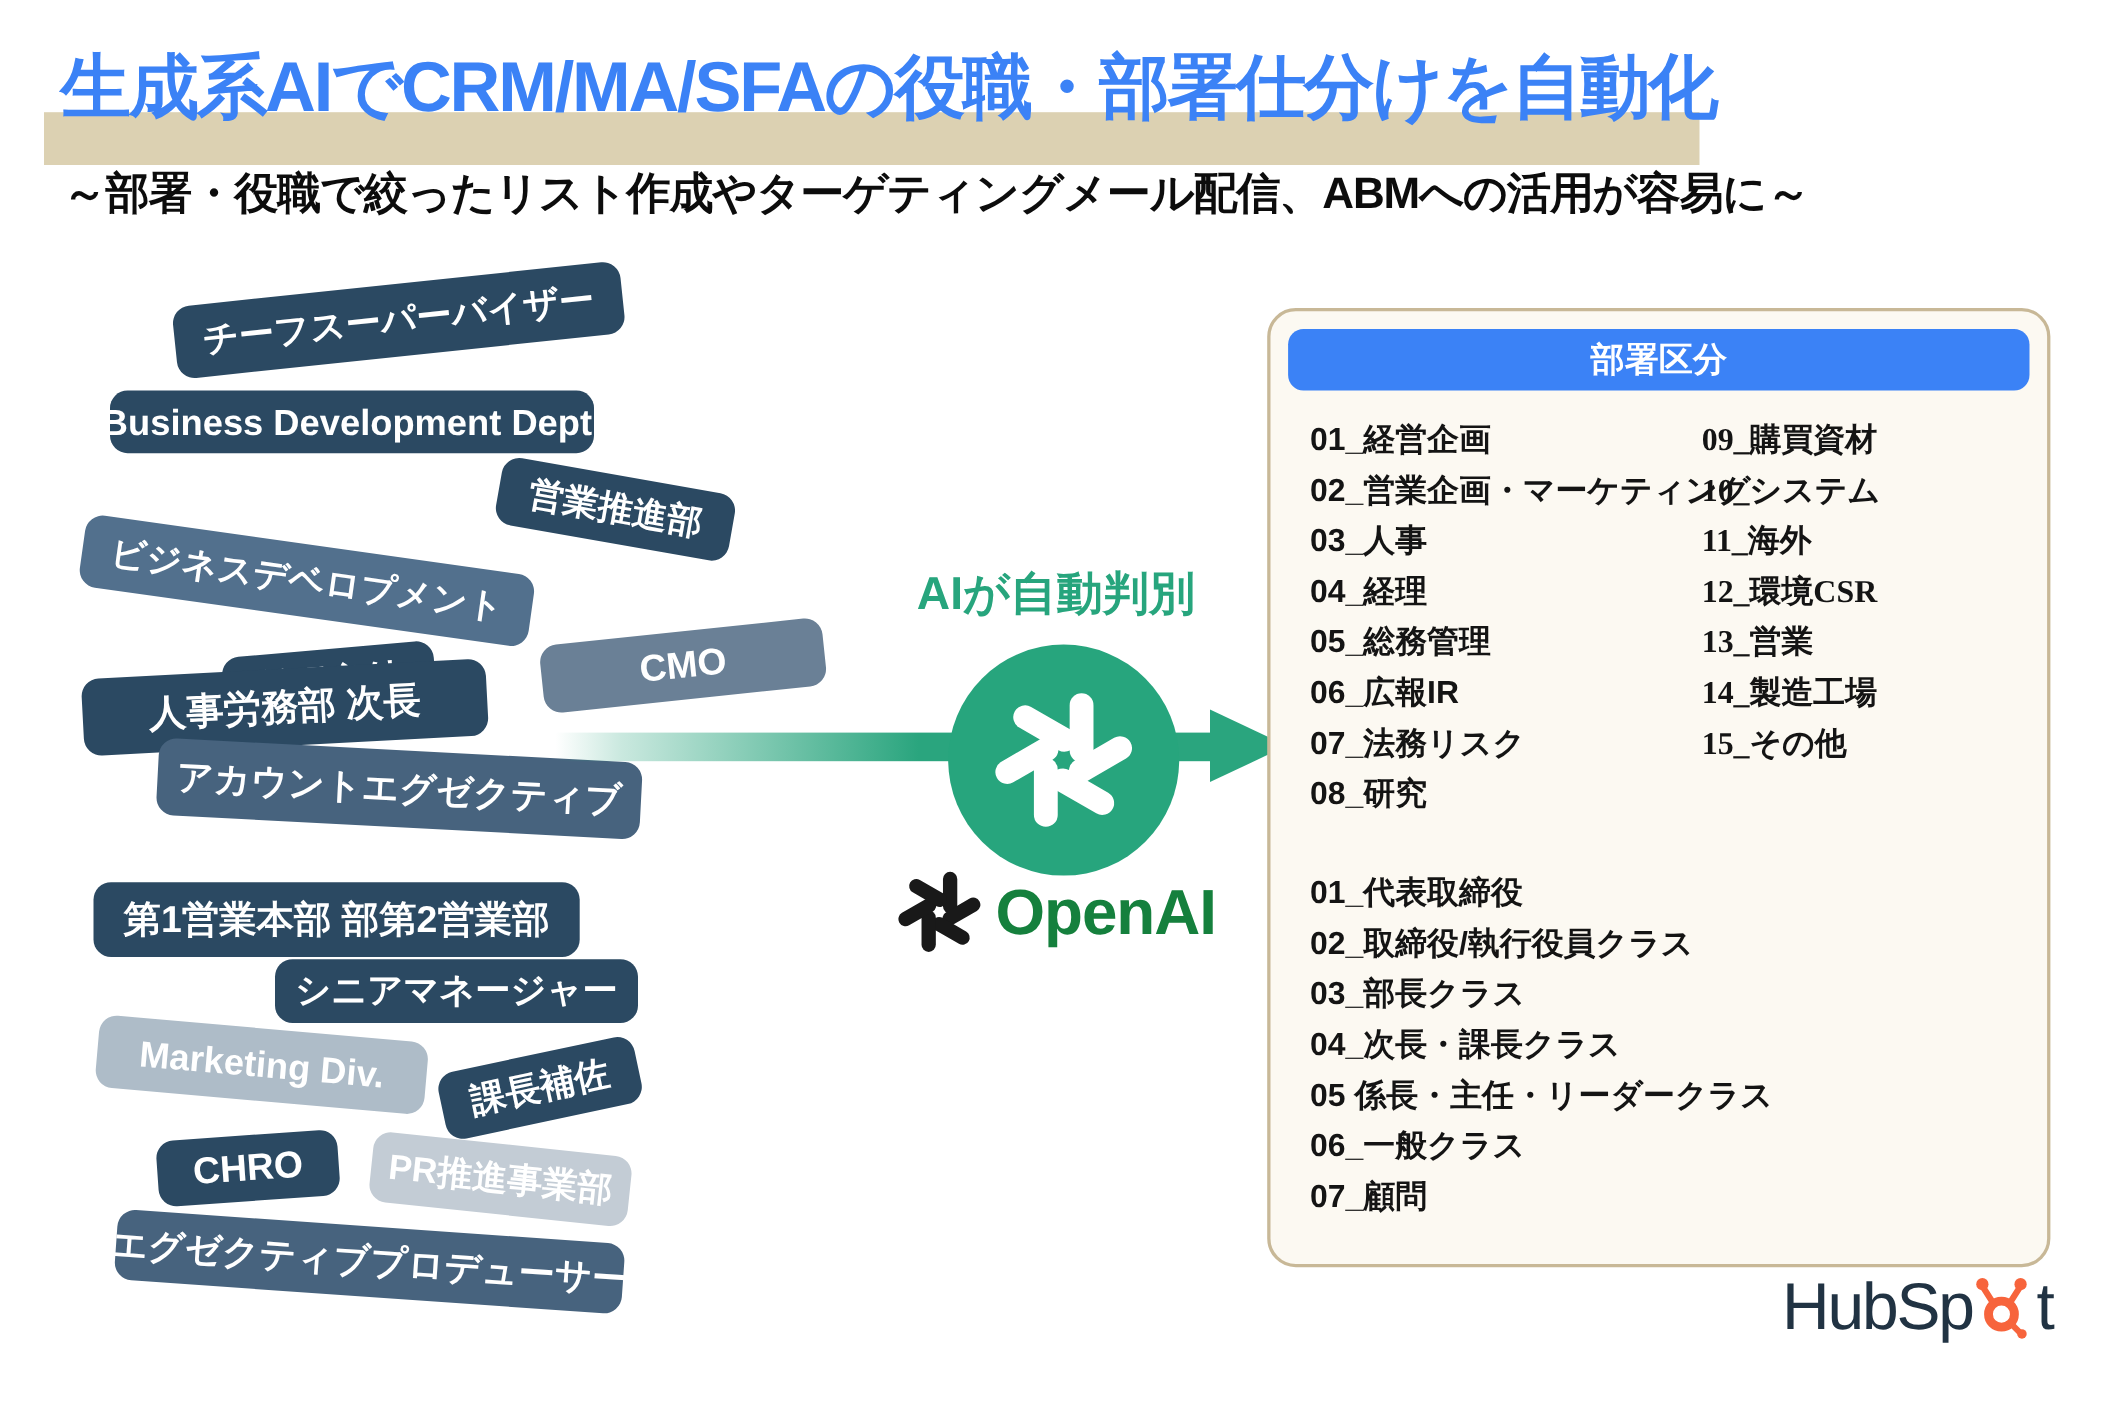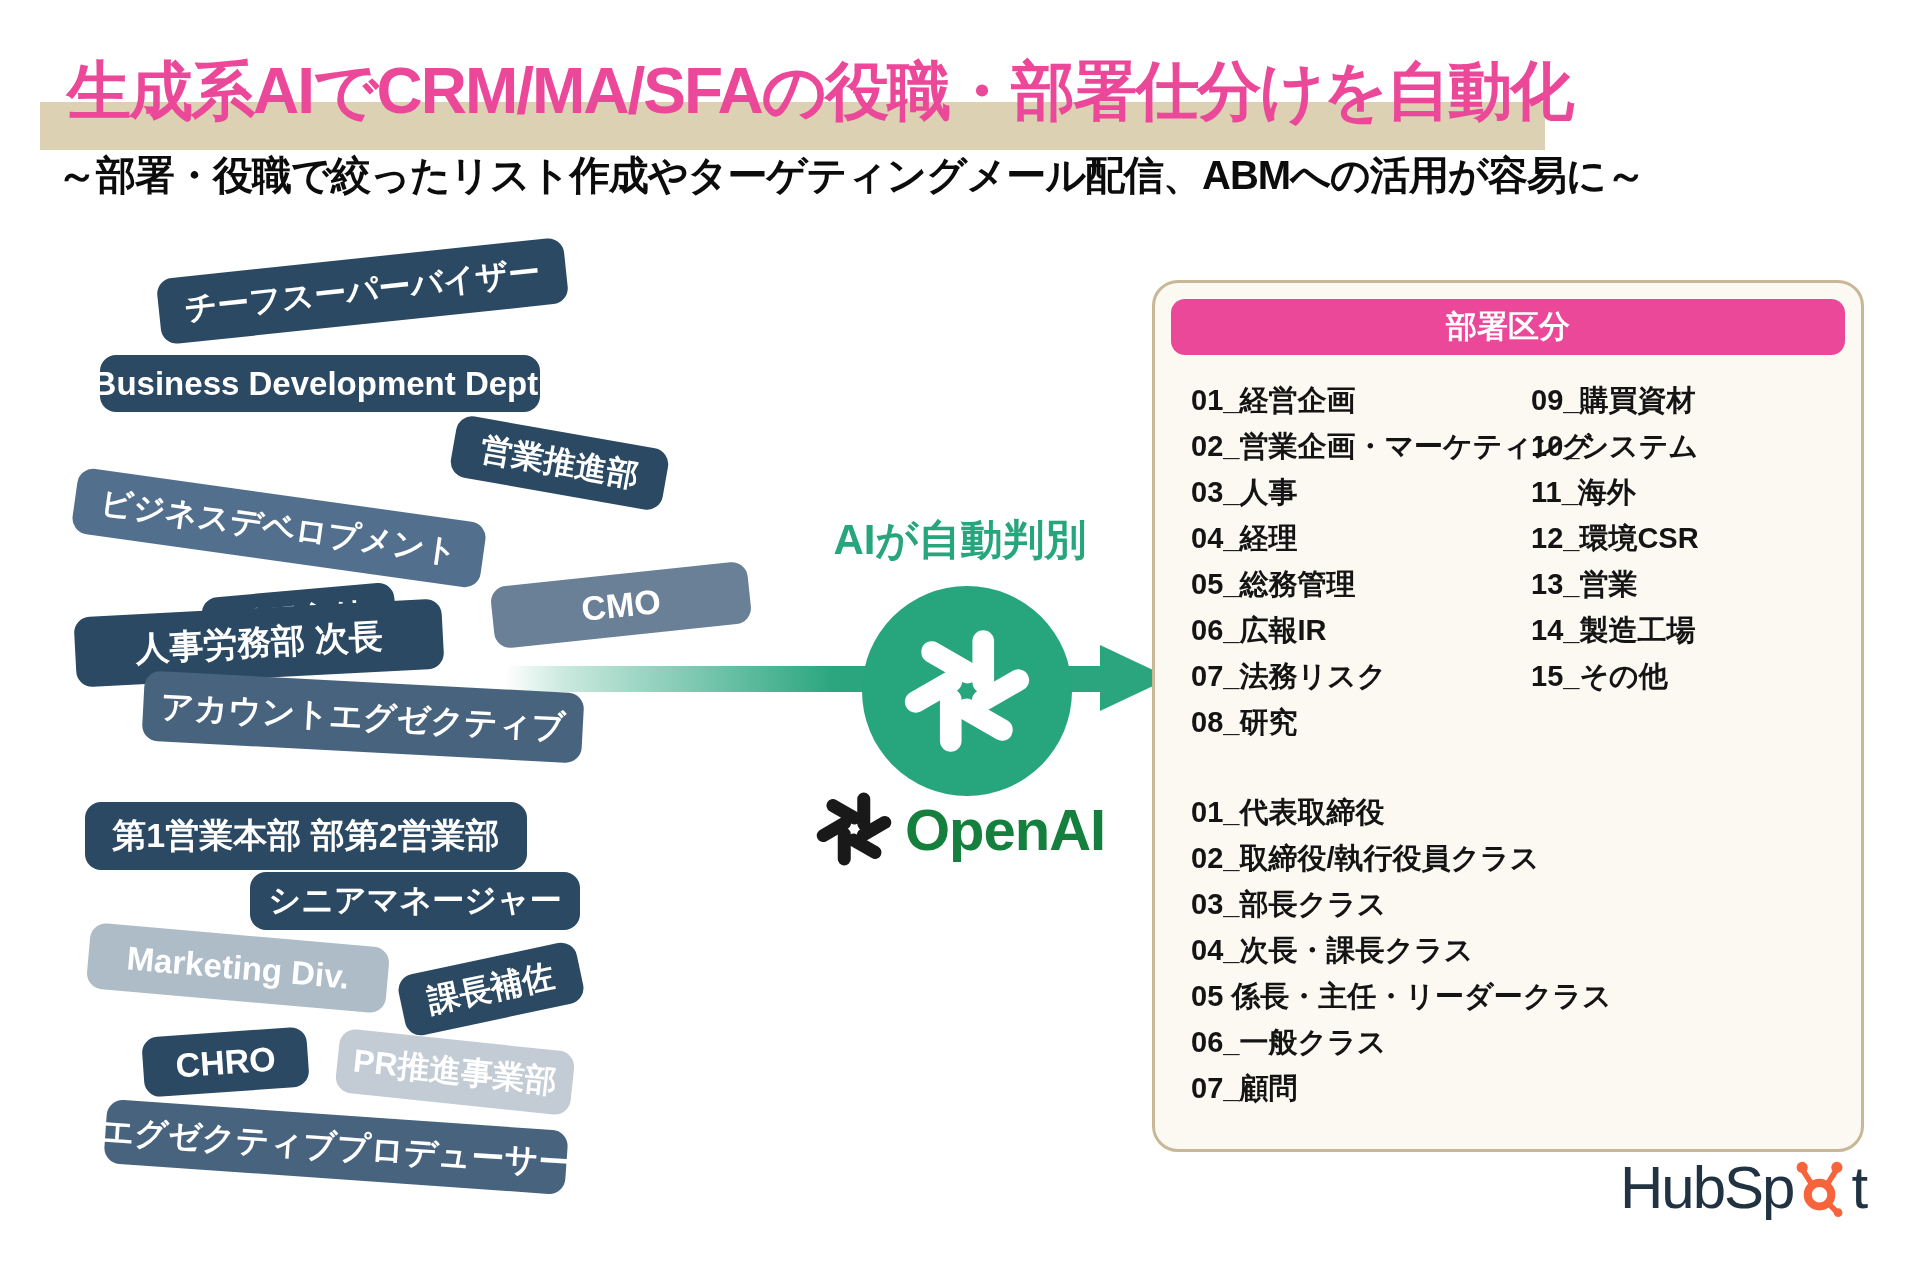--- a/index.html
+++ b/index.html
@@ -6,22 +6,22 @@
   .stage{
     position:relative;width:1920px;height:1280px;background:#ffffff;overflow:hidden;
     font-family:"Liberation Sans","DejaVu Sans",sans-serif;
   }
   
   .title-highlight{
     position:absolute;left:40px;top:102px;width:1505px;height:48px;
     background:#dcd1b2;z-index:0;
   }
   .main-title{
-    position:absolute;left:55px;top:36px;margin:12px;z-index:1;
-    font-size:64px;font-weight:900;letter-spacing:-2px;color:#ec4899;white-space:nowrap;
+    position:absolute;left:55px;top:36px;margin:0;z-index:1;
+    font-size:64px;font-weight:900;letter-spacing:-2px;color:#3b82f6;white-space:nowrap;
   }
   .sub-title{
     position:absolute;left:57px;top:148px;margin:0;z-index:1;
     font-size:40px;font-weight:900;letter-spacing:-1px;color:#0c0c0c;white-space:nowrap;
   }
   
   .tag{
     position:absolute;display:flex;align-items:center;justify-content:center;
     border-radius:16px;color:#ffffff;font-weight:800;white-space:nowrap;
     box-sizing:border-box;z-index:1;
@@ -57,32 +57,32 @@
   .openai-wordmark .openai-text{
     font-size:58px;font-weight:800;color:#15803d;letter-spacing:-1px;
   }
   
   .panel{
     position:absolute;left:1152px;top:280px;width:712px;height:872px;
     background:#fcf9f2;border:3px solid #c8b897;border-radius:26px;box-sizing:border-box;z-index:1;
   }
   .panel-header{
     position:absolute;left:16px;width:674px;height:56px;border-radius:14px;
-    background:#ec4899;color:#ffffff;font-size:31px;font-weight:800;
+    background:#3b82f6;color:#ffffff;font-size:31px;font-weight:800;
     display:flex;align-items:center;justify-content:center;
   }
   .panel-header.dept{top:16px;}
   .panel-header.role{top:428px;}
   .panel ul{
     list-style:none;margin:0;padding:0;position:absolute;
     font-size:29px;font-weight:700;color:#141414;
   }
   .panel ul li{height:46px;line-height:46px;white-space:nowrap;}
   .dept-left{left:36px;top:94px;}
-  .dept-right{left:376px;top:94px;}
+  .dept-right{left:392px;top:94px;font-family:Liberation Serif, serif;}
   .role-list{left:36px;top:506px;}
   
   .hubspot{
     position:absolute;left:1620px;top:1152px;display:flex;align-items:flex-end;z-index:1;
   }
   .hubspot .hs-text{
     font-size:60px;font-weight:400;color:#213343;letter-spacing:-2px;line-height:64px;
   }
   .hubspot svg{width:62px;height:68px;margin:0 -2px;}
 </style>

